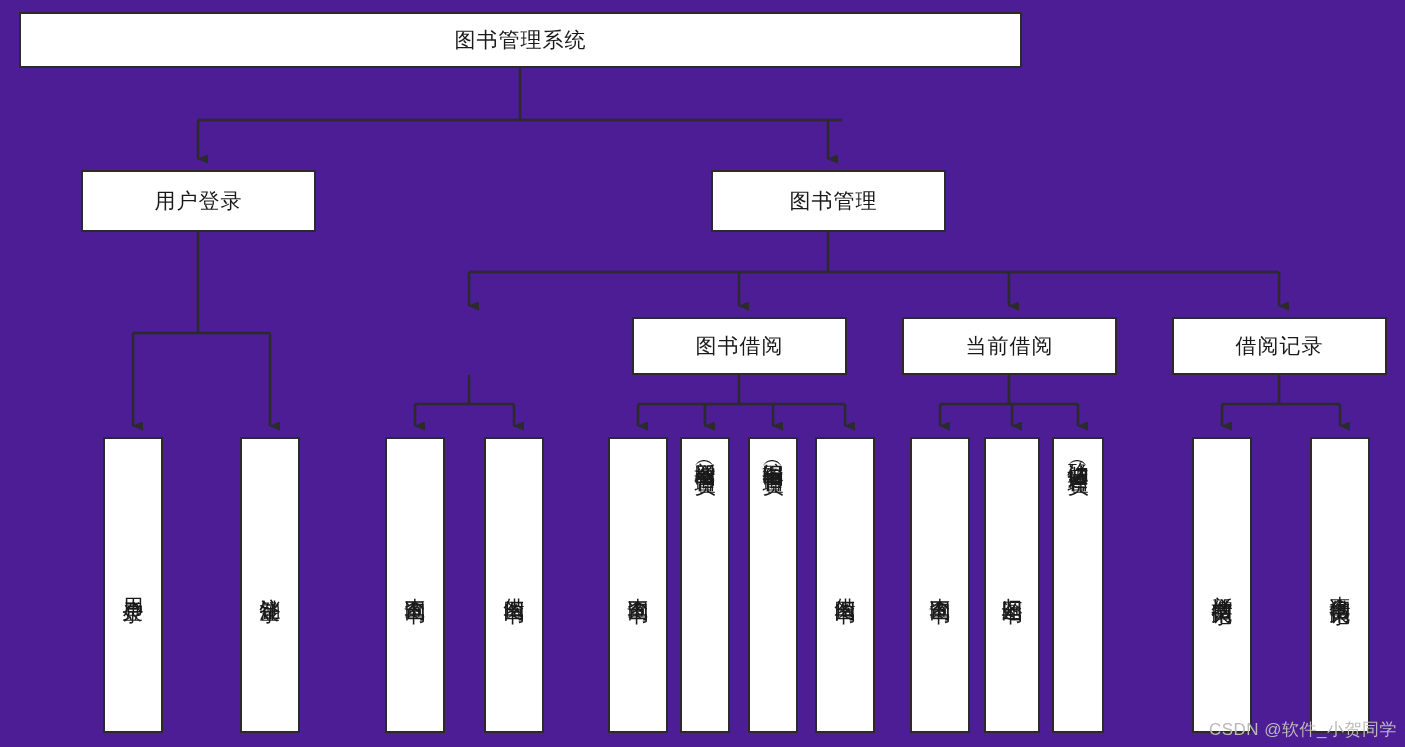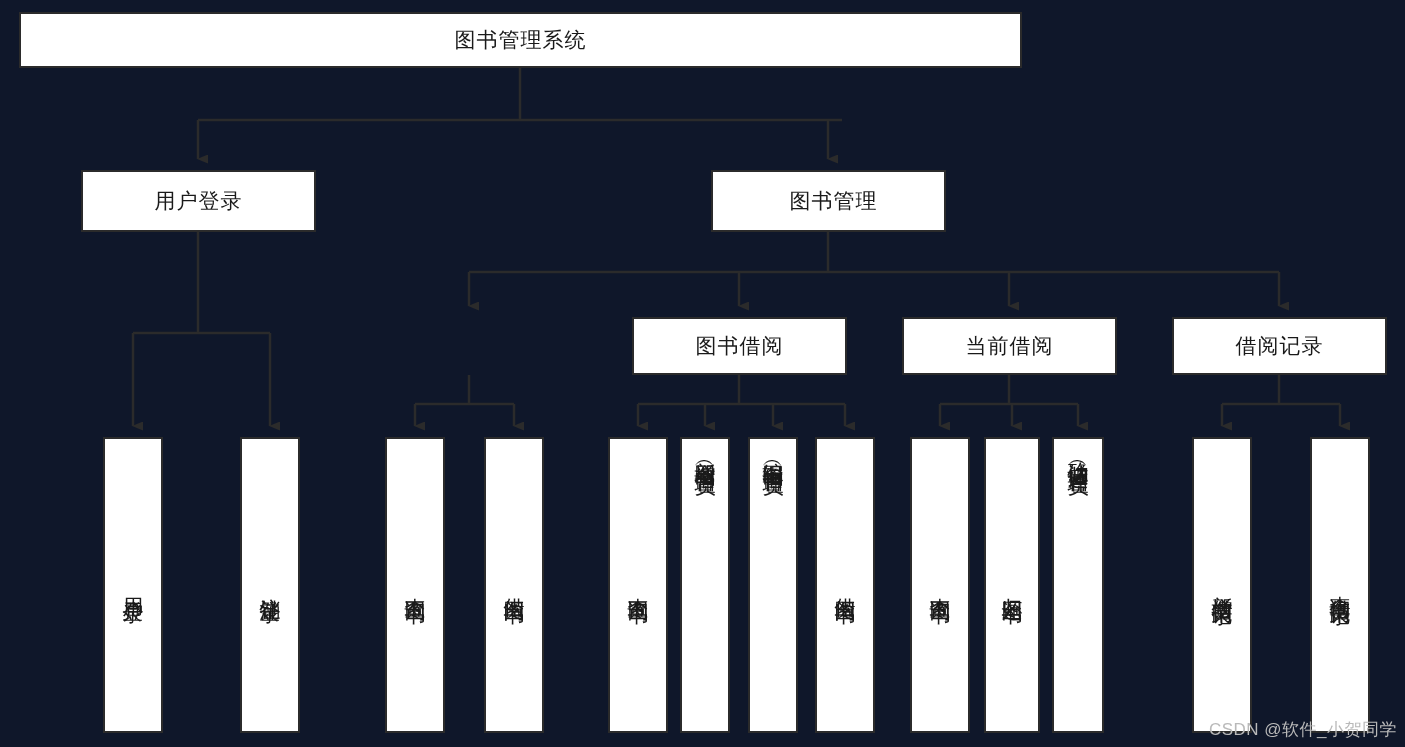--- a/index.html
+++ b/index.html
@@ -7,21 +7,21 @@
     padding: 0;
     background: #ffffff;
   }
   body {
     font-family: "Liberation Sans", "DejaVu Sans", sans-serif;
   }
   #diagram-root {
     position: relative;
     width: 1405px;
     height: 747px;
-    background: #0f172a;
+    background: #4c1d95;
     overflow: hidden;
   }
   #diagram-svg {
     position: absolute;
     left: 0;
     top: 0;
     width: 1405px;
     height: 747px;
   }
   .node-box {

